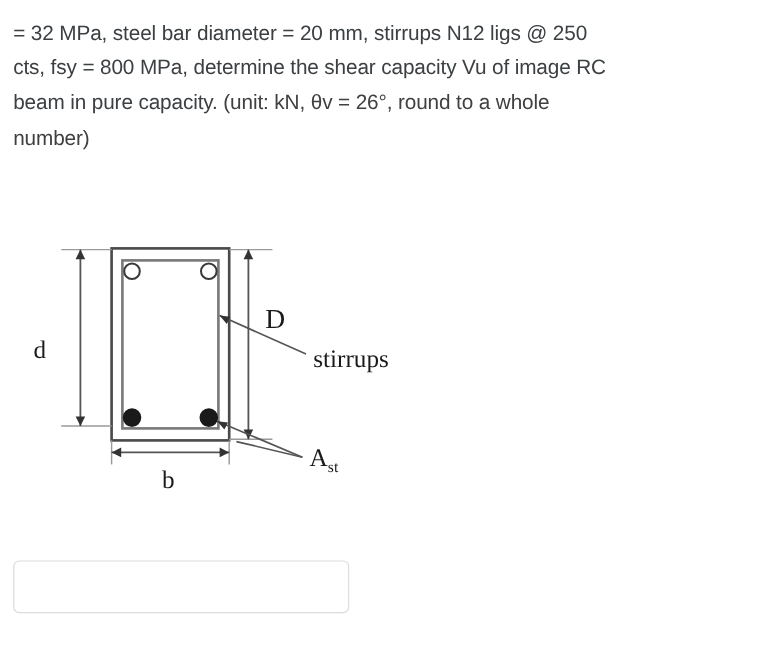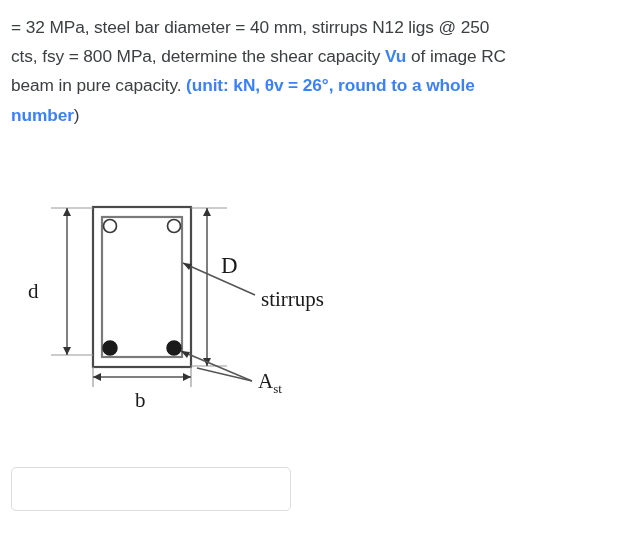--- a/index.html
+++ b/index.html
@@ -23,21 +23,21 @@
     top: 13px;
     width: 616px;
   }
   .q-line {
     font-size: 17.3px;
     line-height: 29.2px;
     color: #3c4043;
     letter-spacing: -0.1px;
     white-space: pre;
   }
-  .q-bold { font-weight: bold; color: #3b82f6; }
+  .q-bold { font-weight: normal; color: #404040; }
 
   
   #beam-figure {
     position: absolute;
     left: 0px;
     top: 185px;
     width: 380px;
     height: 260px;
   }
   #beam-figure svg { display: block; }
@@ -56,21 +56,21 @@
     font-family: "Liberation Sans", sans-serif;
     font-size: 15px;
     color: #202124;
     padding: 0 10px;
   }
 </style>
 </head>
 <body>
 
 <div id="question-block">
-    <div class="q-line"><span>= 32 MPa, steel bar diameter = 40 mm, stirrups N12 ligs @ 250</span></div>
+    <div class="q-line"><span>= 32 MPa, steel bar diameter = 20 mm, stirrups N12 ligs @ 250</span></div>
     <div class="q-line"><span>cts, fsy = 800 MPa, determine the shear capacity </span><span class="q-bold">Vu</span><span> of image RC</span></div>
     <div class="q-line"><span>beam in pure capacity. </span><span class="q-bold">(unit: kN, θv = 26°, round to a whole</span></div>
     <div class="q-line"><span class="q-bold">number</span><span>)</span></div>
   </div>
 
 <div id="beam-figure">
   <svg width="380" height="260" viewBox="0 0 380 260" xmlns="http://www.w3.org/2000/svg">
     <defs>
       <marker id="arrHeadDown" markerWidth="9" markerHeight="9" refX="4.5" refY="8" orient="auto">
         <path d="M0,0 L9,0 L4.5,9 Z" fill="#4a4a4a"></path>

